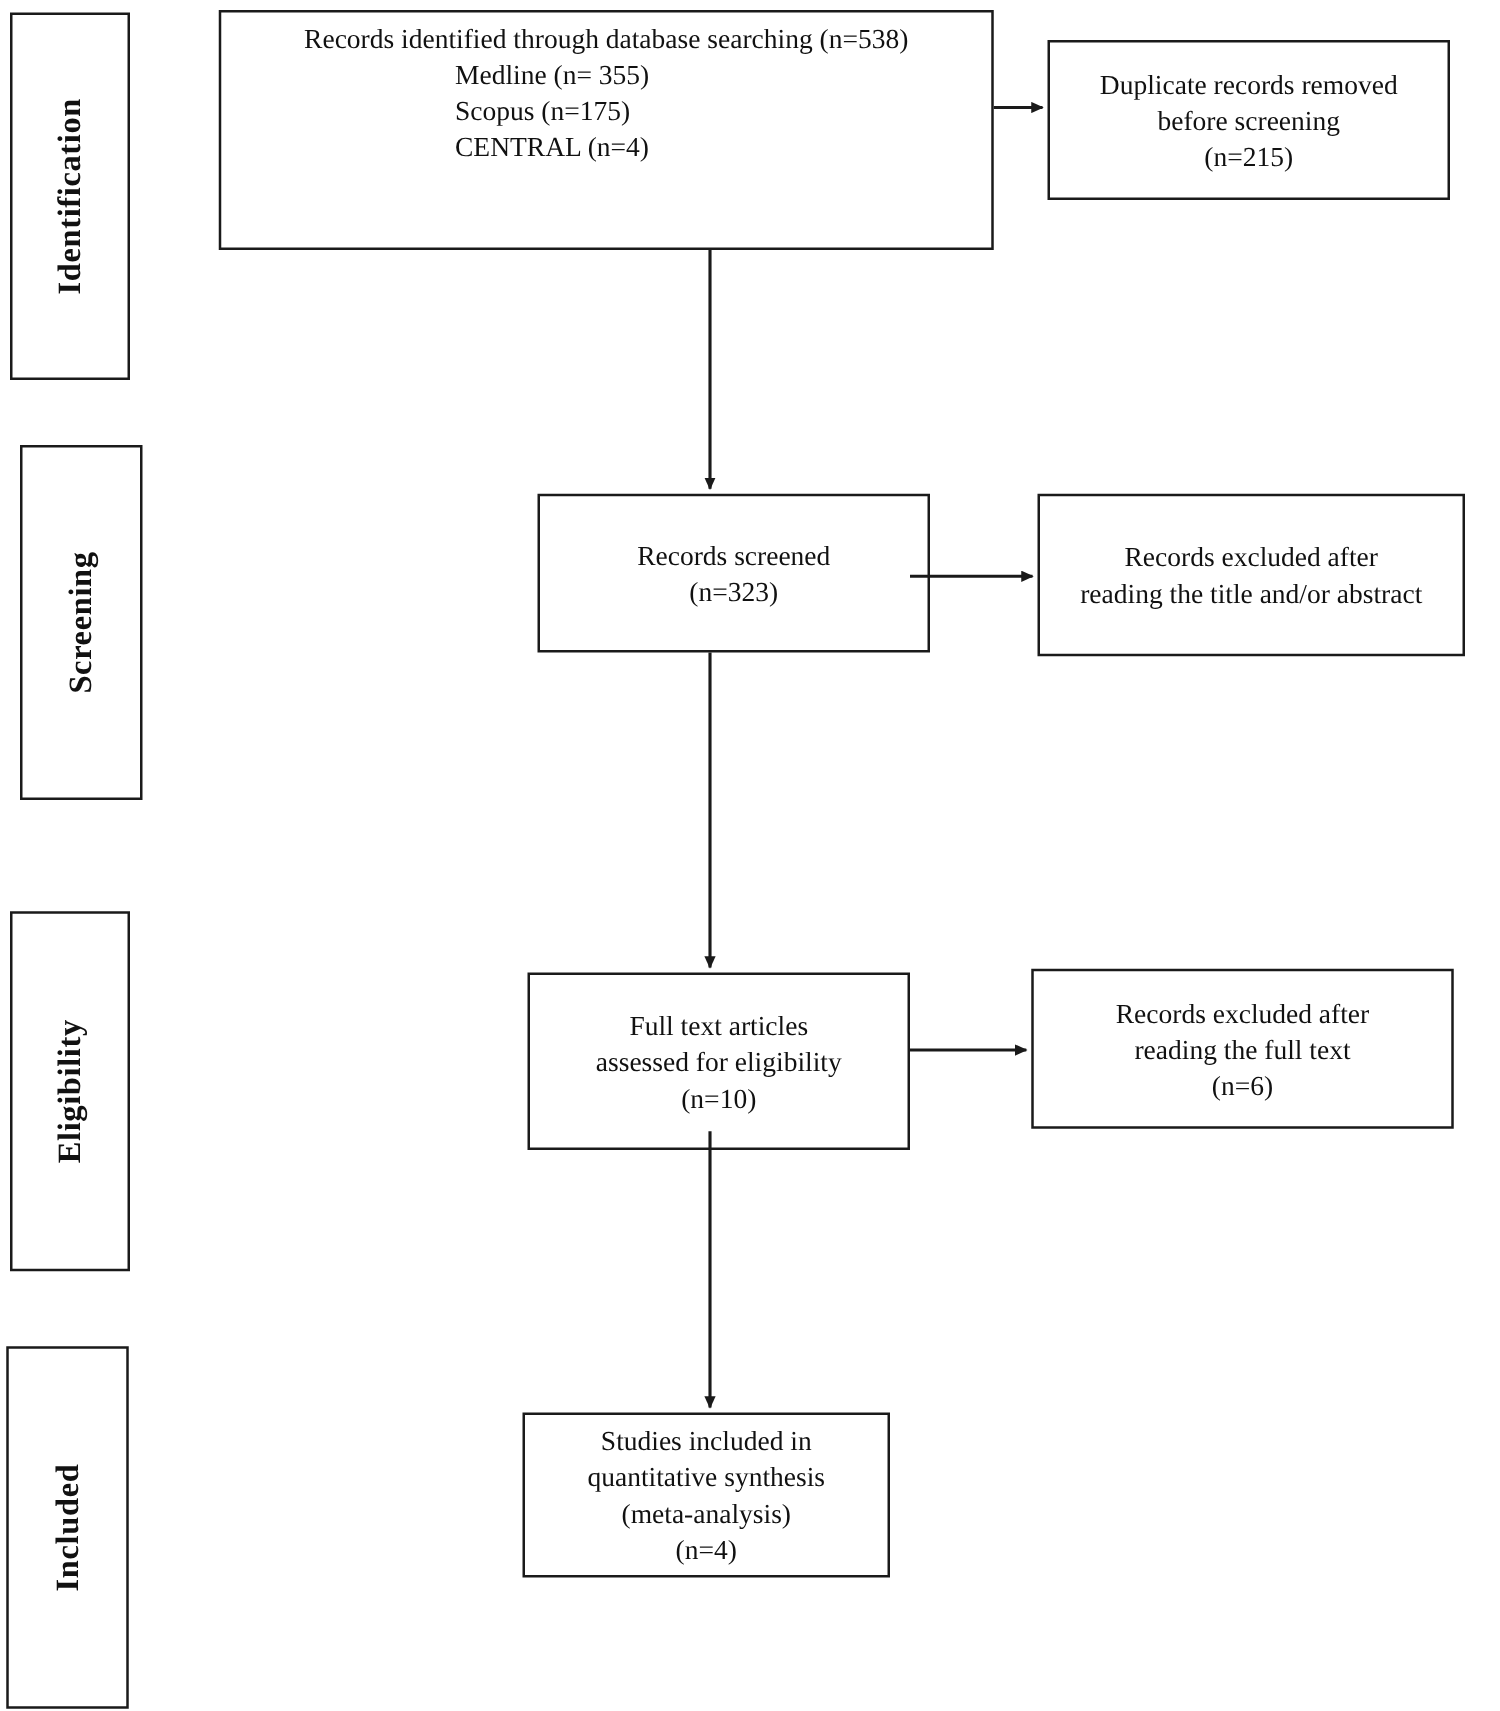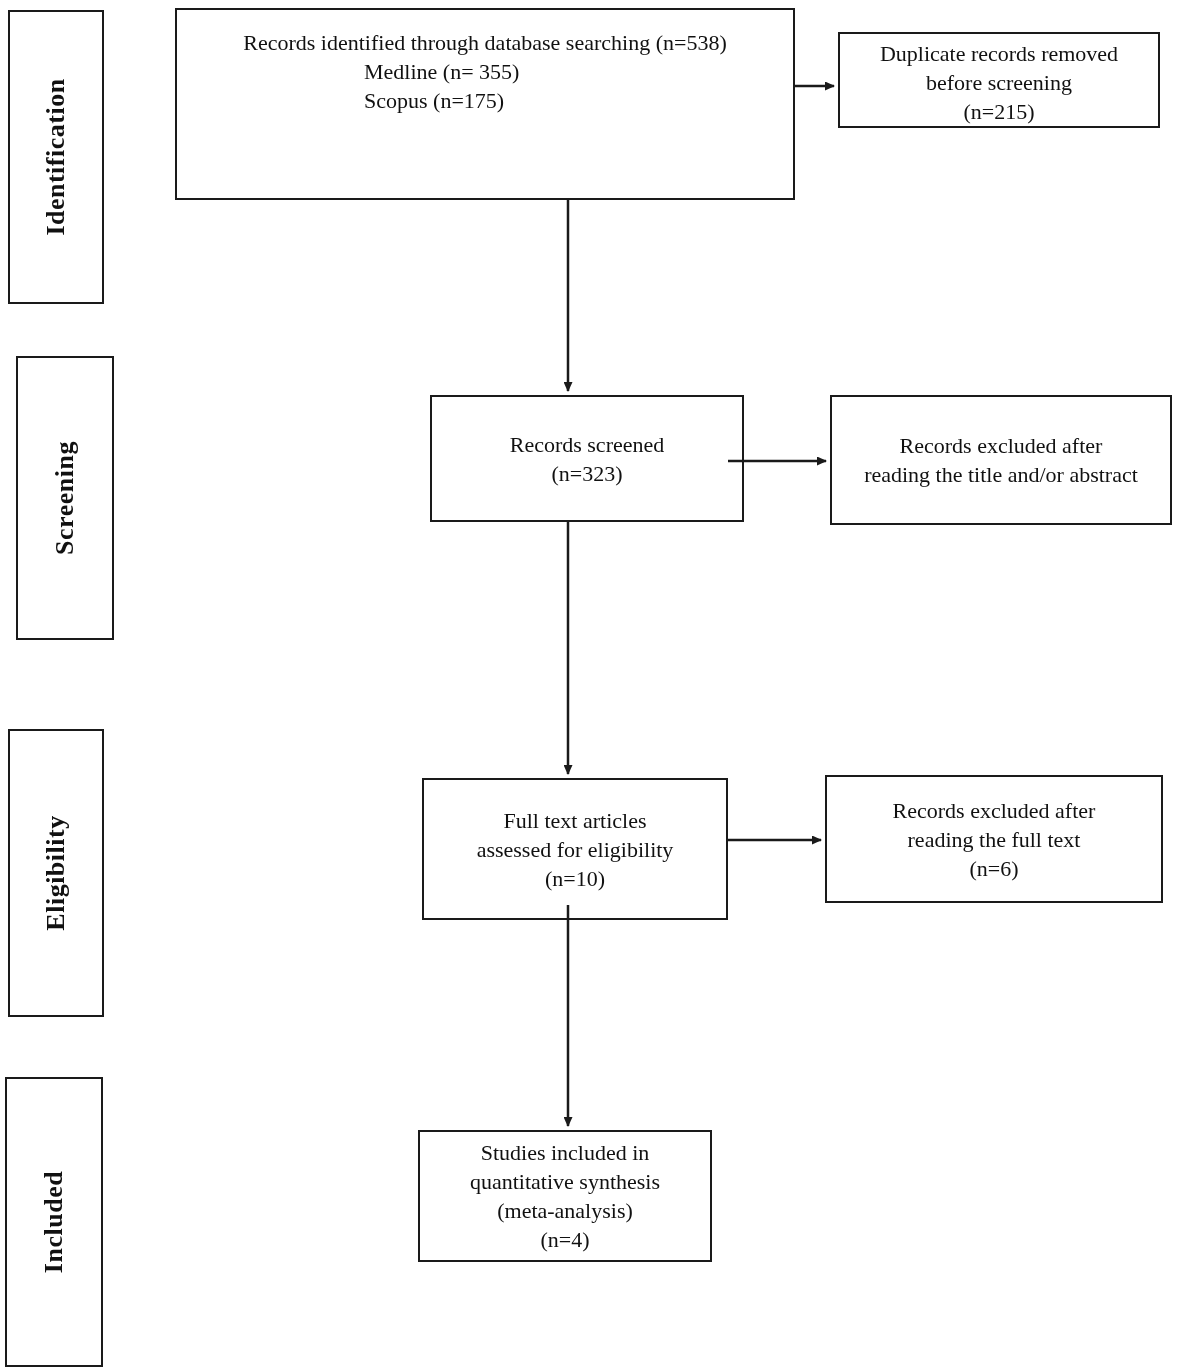--- a/index.html
+++ b/index.html
@@ -43,21 +43,21 @@
     flex-direction: column;
     justify-content: center;
   }
   .flow-box.center-text {
     align-items: center;
     text-align: center;
   }
   .flow-box .line { width: 100%; }
   #box-identified {
     justify-content: flex-start;
-    padding-top: 18px;
+    padding-top: 6px;
   }
   #box-identified .title {
     text-align: center;
     width: 100%;
   }
   #box-identified .sub {
     text-align: left;
     padding-left: 150px;
     margin-left: 37px;
   }
@@ -89,41 +89,42 @@
     <span class="rot">Eligibility</span>
   </div>
   <div class="stage-box" style="left:5px; top:1077px; width:98px; height:290px;">
     <span class="rot">Included</span>
   </div>
 
   <div class="flow-box" id="box-identified" style="left:175px; top:8px; width:620px; height:192px;">
     <div class="title">Records identified through database searching (n=538)</div>
     <div class="sub line">Medline (n= 355)</div>
     <div class="sub line">Scopus (n=175)</div>
+    <div class="sub line">CENTRAL (n=4)</div>
   </div>
 
   <div class="flow-box center-text" style="left:430px; top:395px; width:314px; height:127px;">
     <div class="line">Records screened</div>
     <div class="line">(n=323)</div>
   </div>
 
   <div class="flow-box center-text" style="left:422px; top:778px; width:306px; height:142px;">
     <div class="line">Full text articles</div>
     <div class="line">assessed for eligibility</div>
     <div class="line">(n=10)</div>
   </div>
 
   <div class="flow-box center-text" style="left:418px; top:1130px; width:294px; height:132px;">
     <div class="line">Studies included in</div>
     <div class="line">quantitative synthesis</div>
     <div class="line">(meta-analysis)</div>
     <div class="line">(n=4)</div>
   </div>
 
-  <div class="flow-box center-text" style="left:838px; top:32px; width:322px; height:96px;justify-content:flex-end;">
+  <div class="flow-box center-text" style="left:838px; top:32px; width:322px; height:128px;">
     <div class="line">Duplicate records removed</div>
     <div class="line">before screening</div>
     <div class="line">(n=215)</div>
   </div>
 
   <div class="flow-box center-text" style="left:830px; top:395px; width:342px; height:130px;">
     <div class="line">Records excluded after</div>
     <div class="line">reading the title and/or abstract</div>
   </div>
 

